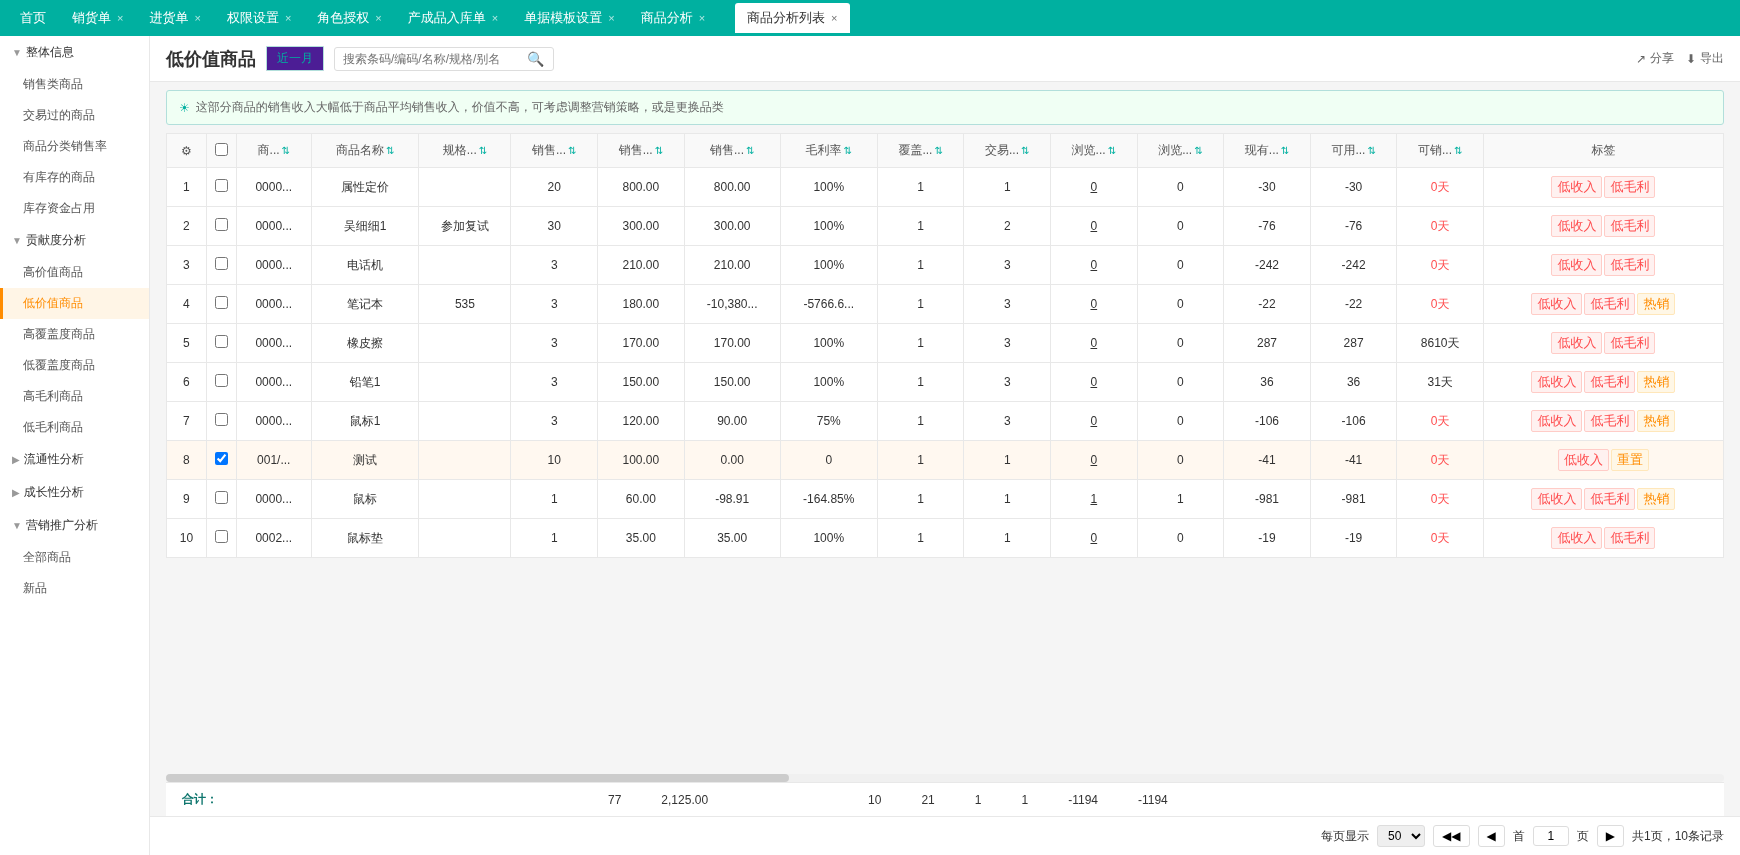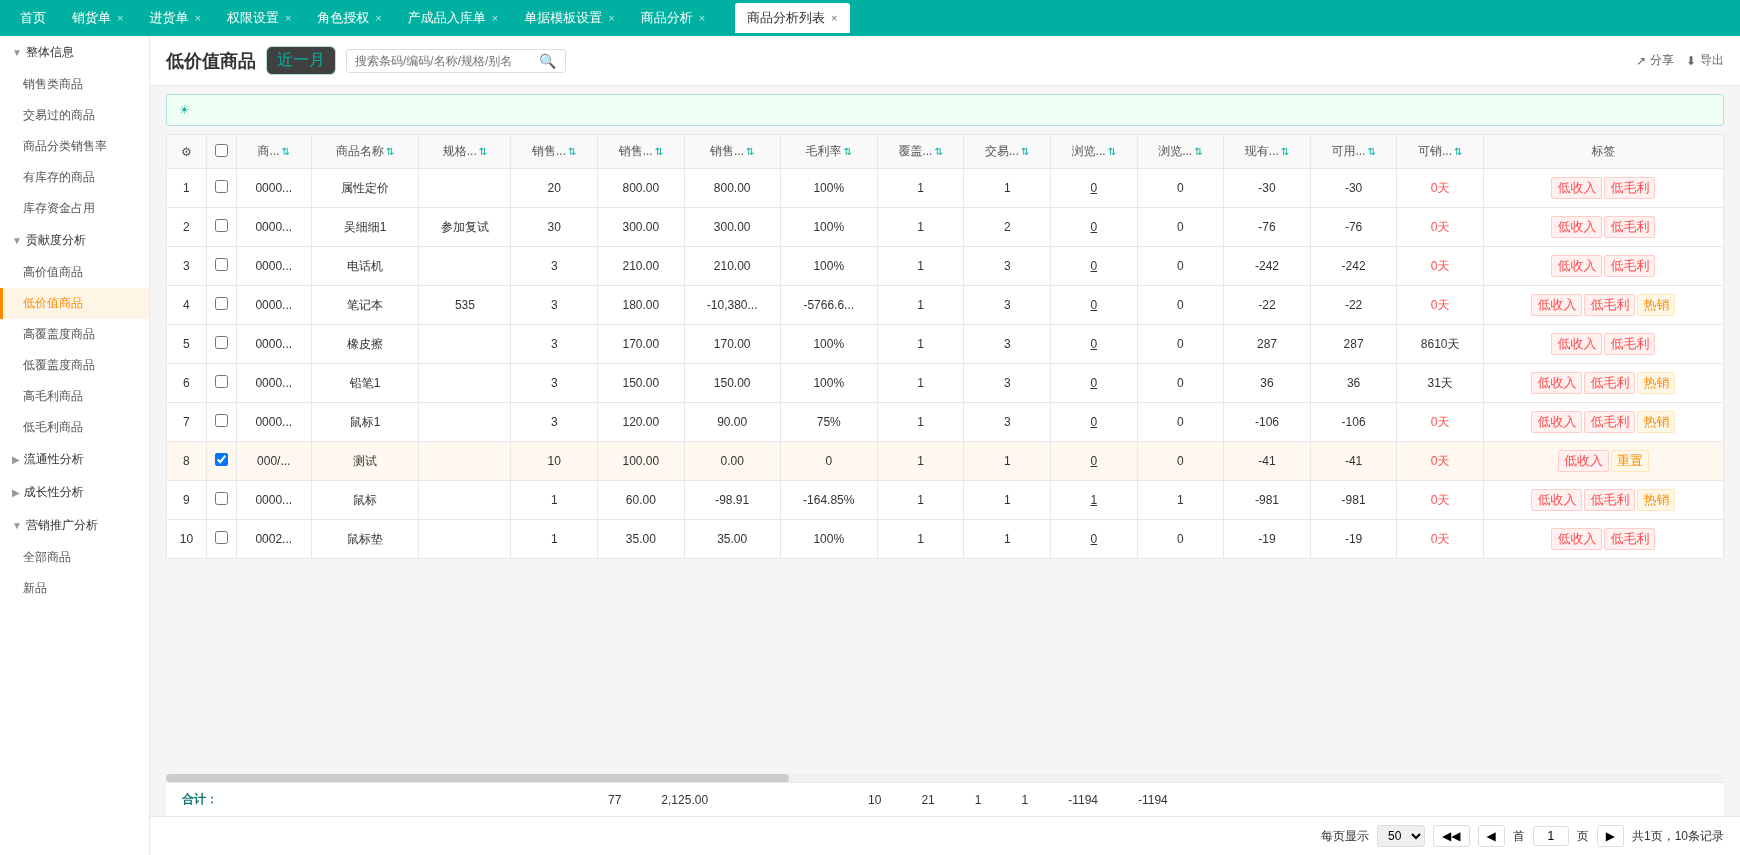--- a/index.html
+++ b/index.html
@@ -79,26 +79,26 @@
       align-items: center;
       gap: 10px;
       border-bottom: 1px solid #e8e8e8;
     }
     .page-title {
       font-size: 18px;
       font-weight: bold;
       color: #333;
     }
     .filter-btn {
-      background: #404040;
+      background: #4c1d95;
       color: #00b0a0;
       border: 1px solid #b2dfdb;
-      border-radius: 6px;
+      border-radius: 1px;
       padding: 3px 10px;
-      font-size: 16px;
+      font-size: 12px;
       cursor: pointer;
     }
     .search-box {
       display: flex;
       align-items: center;
       border: 1px solid #ddd;
       border-radius: 3px;
       padding: 3px 8px;
       gap: 4px;
       width: 220px;
@@ -344,20 +344,21 @@
         </div>
         <div class="header-action-btn">
           <span>⬇</span>
           <span>导出</span>
         </div>
       </div>
     </div>
 
     <div class="info-banner">
       <span class="info-icon">☀</span>
+      <span>这部分商品的销售收入大幅低于商品平均销售收入，价值不高，可考虑调整营销策略，或是更换品类</span>
     </div>
 
     <div class="table-container">
       <table>
         <thead>
           <tr>
             <th><span>⚙</span></th>
             <th><input type="checkbox" style=""></th>
             <th>商...<span class="sort-icon">⇅</span></th>
             <th>商品名称<span class="sort-icon">⇅</span></th>
@@ -506,21 +507,21 @@
     <td><span class="link-underline">0</span></td>
     <td>0</td>
     <td>-106</td>
     <td>-106</td>
     <td><span class="days-0">0天</span></td>
     <td><span class="tag tag-red">低收入</span><span class="tag tag-red">低毛利</span><span class="tag tag-orange">热销</span></td>
   </tr>
             <tr class="highlighted">
     <td>8</td>
     <td class="checkbox-cell"><input type="checkbox" checked="" style=""></td>
-    <td>000/...</td>
+    <td>001/...</td>
     <td>测试</td>
     <td></td>
     <td>10</td>
     <td>100.00</td>
     <td>0.00</td>
     <td>0</td>
     <td>1</td>
     <td>1</td>
     <td><span class="link-underline">0</span></td>
     <td>0</td>

